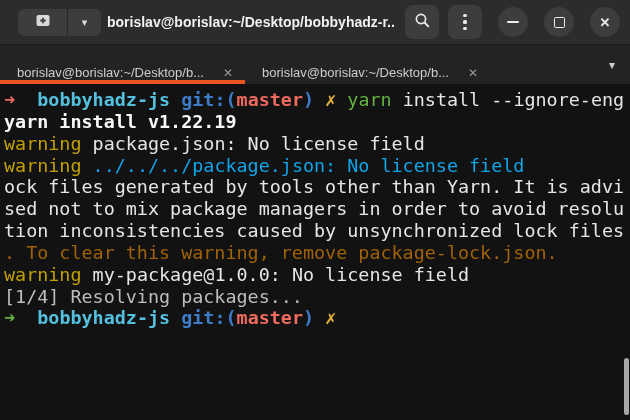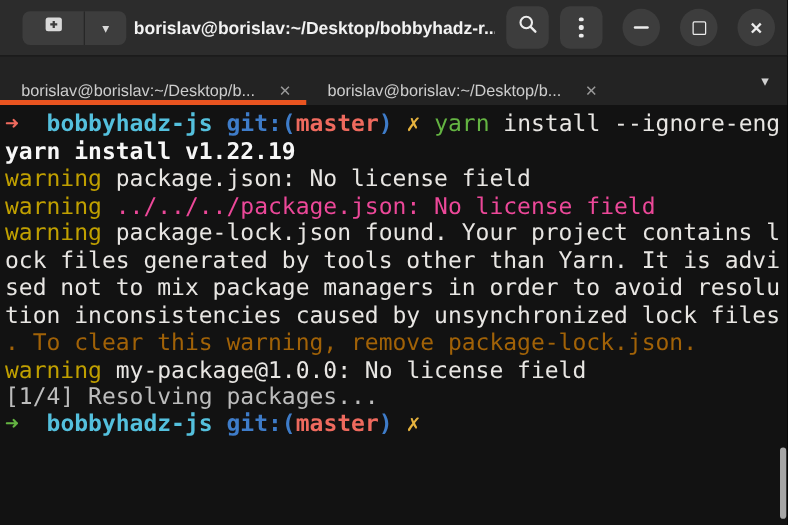--- a/index.html
+++ b/index.html
@@ -112,22 +112,21 @@
     <div class="tabbar-caret">
       <span>▾</span>
     </div>
   </div>
 
   <div class="terminal">
     <div>
         <div class="t-line"><span style="color: rgb(238, 106, 94); font-weight: bold;">➜</span><span style="color: rgb(232, 230, 227);">  </span><span style="color: rgb(84, 192, 221); font-weight: bold;">bobbyhadz-js</span><span style="color: rgb(232, 230, 227);"> </span><span style="color: rgb(62, 124, 201); font-weight: bold;">git:(</span><span style="color: rgb(238, 106, 94); font-weight: bold;">master</span><span style="color: rgb(62, 124, 201); font-weight: bold;">)</span><span style="color: rgb(232, 230, 227);"> </span><span style="color: rgb(230, 179, 62); font-weight: bold;">✗</span><span style="color: rgb(232, 230, 227);"> </span><span style="color: rgb(100, 180, 66);">yarn</span><span style="color: rgb(232, 230, 227);"> install --ignore-eng</span></div>
         <div class="t-line"><span style="color: rgb(247, 247, 247); font-weight: bold;">yarn install v1.22.19</span></div>
         <div class="t-line"><span style="color: rgb(192, 160, 0);">warning</span><span style="color: rgb(232, 230, 227);"> package.json: No license field</span></div>
-        <div class="t-line"><span style="color: rgb(192, 160, 0);">warning</span><span style="color: #ec4899;"> ../../../package.json: No license field</span></div>
-        <div class="t-line"><span style="color: rgb(192, 160, 0);">warning</span><span style="color: rgb(232, 230, 227);"> package-lock.json found. Your project contains l</span></div>
+        <div class="t-line"><span style="color: rgb(192, 160, 0);">warning</span><span style="color: #0ea5e9;"> ../../../package.json: No license field</span></div>
         <div class="t-line"><span style="color: rgb(232, 230, 227);">ock files generated by tools other than Yarn. It is advi</span></div>
         <div class="t-line"><span style="color: rgb(232, 230, 227);">sed not to mix package managers in order to avoid resolu</span></div>
         <div class="t-line"><span style="color: rgb(232, 230, 227);">tion inconsistencies caused by unsynchronized lock files</span></div>
         <div class="t-line"><span style="color: #a16207; margin-top: 24px;">. To clear this warning, remove package-lock.json.</span></div>
         <div class="t-line"><span style="color: rgb(192, 160, 0);">warning</span><span style="color: rgb(232, 230, 227);"> my-package@1.0.0: No license field</span></div>
         <div class="t-line"><span style="color: rgb(189, 189, 189);">[1/4] Resolving packages...</span></div>
         <div class="t-line"><span style="color: rgb(100, 180, 66); font-weight: bold;">➜</span><span style="color: rgb(232, 230, 227);">  </span><span style="color: rgb(84, 192, 221); font-weight: bold;">bobbyhadz-js</span><span style="color: rgb(232, 230, 227);"> </span><span style="color: rgb(62, 124, 201); font-weight: bold;">git:(</span><span style="color: rgb(238, 106, 94); font-weight: bold;">master</span><span style="color: rgb(62, 124, 201); font-weight: bold;">)</span><span style="color: rgb(232, 230, 227);"> </span><span style="color: rgb(230, 179, 62); font-weight: bold;">✗</span></div>
       </div>
     <div class="scroll-thumb"></div>
   </div>

